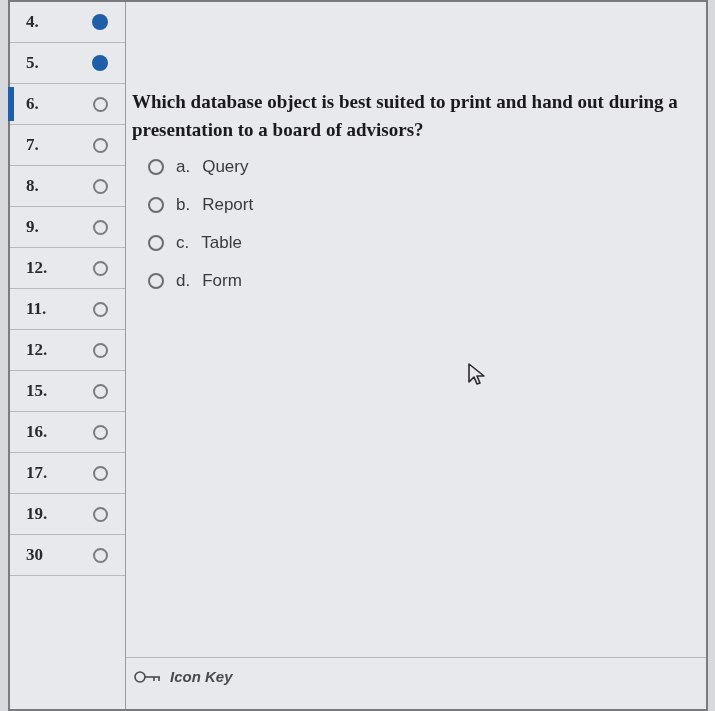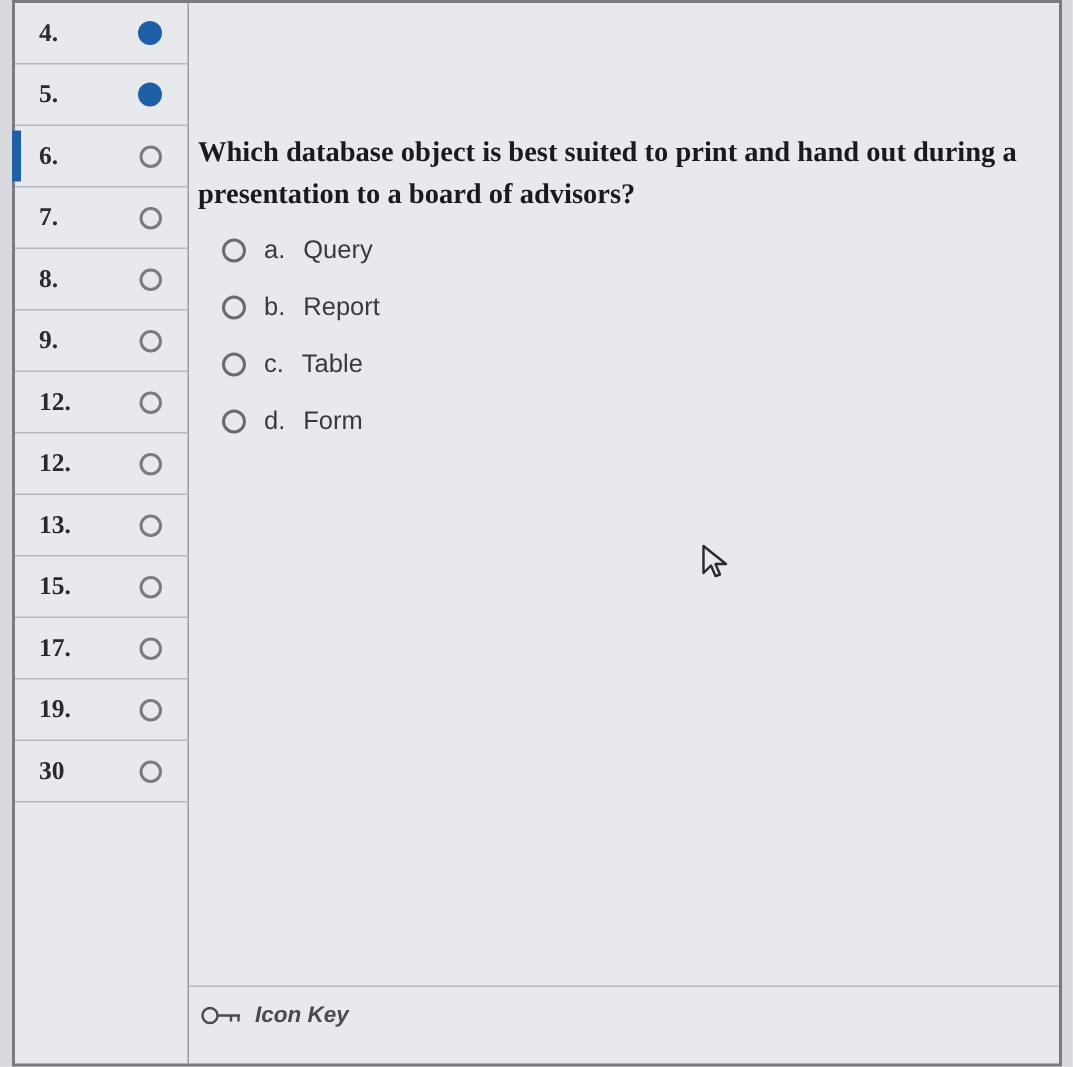--- a/index.html
+++ b/index.html
@@ -181,33 +181,39 @@
           <div class="dot-empty"></div>
         </div>
       </div>
       <div class="q-row">
         <div class="q-num">12.</div>
         <div class="q-status">
           <div class="dot-empty"></div>
         </div>
       </div>
       <div class="q-row">
+        <div class="q-num">11.</div>
+        <div class="q-status">
+          <div class="dot-empty"></div>
+        </div>
+      </div>
+      <div class="q-row">
         <div class="q-num">12.</div>
         <div class="q-status">
           <div class="dot-empty"></div>
         </div>
       </div>
       <div class="q-row">
-        <div class="q-num">13.</div>
-        <div class="q-status">
-          <div class="dot-empty"></div>
-        </div>
-      </div>
-      <div class="q-row">
         <div class="q-num">15.</div>
+        <div class="q-status">
+          <div class="dot-empty"></div>
+        </div>
+      </div>
+      <div class="q-row">
+        <div class="q-num">16.</div>
         <div class="q-status">
           <div class="dot-empty"></div>
         </div>
       </div>
       <div class="q-row">
         <div class="q-num">17.</div>
         <div class="q-status">
           <div class="dot-empty"></div>
         </div>
       </div>

